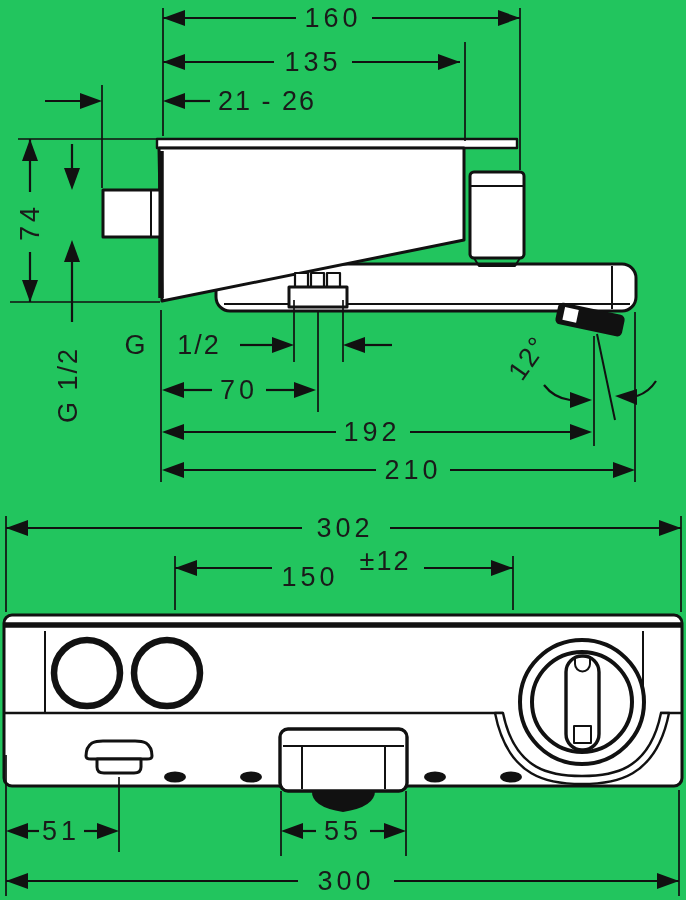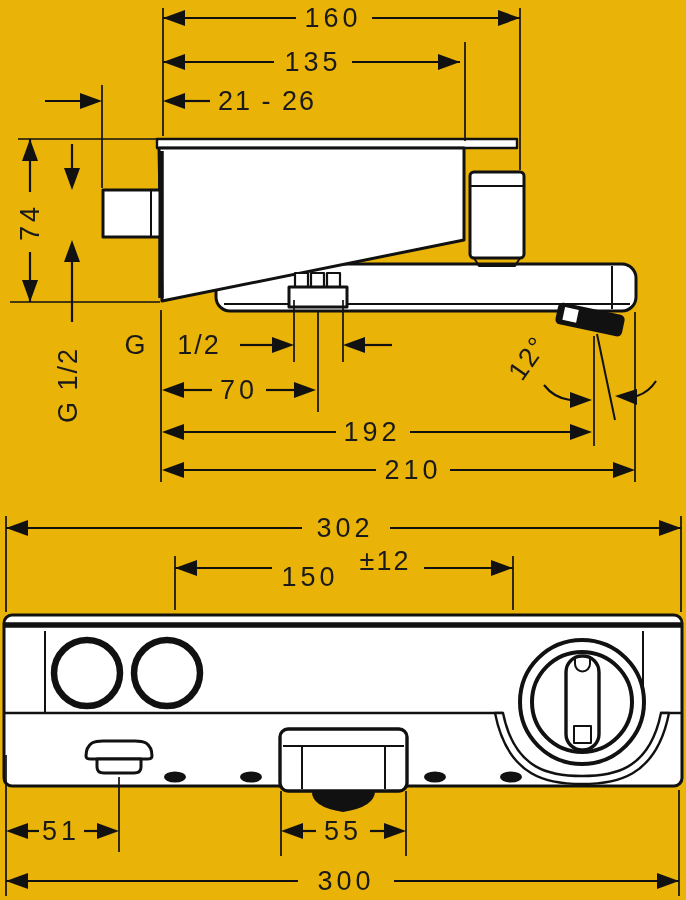--- a/index.html
+++ b/index.html
@@ -1,16 +1,16 @@
 <!DOCTYPE html>
 <html><head>
 <meta charset="utf-8">
 <style>
   html,body{margin:0;padding:0;background:#fff;}
-  .stage{position:relative;width:686px;height:900px;background:#eab308;overflow:hidden;
+  .stage{position:relative;width:686px;height:900px;background:#22c55e;overflow:hidden;
          font-family:"Liberation Sans", sans-serif;}
   svg{display:block}
   .geo{fill:#ffffff;stroke:#111111;stroke-width:3;stroke-linejoin:round;}
   .geo-thin{fill:none;stroke:#111111;stroke-width:2;stroke-linejoin:round;}
   .geo-heavy{fill:none;stroke:#111111;stroke-width:5.5;}
   .dim{stroke:#111111;stroke-width:2.2;fill:none;}
   .ext{stroke:#111111;stroke-width:1.7;fill:none;}
   .arrow{fill:#111111;stroke:none;}
   .dark{fill:#111111;stroke:none;}
   text{font-family:"Liberation Sans", sans-serif;font-size:27px;fill:#1a1a1a;

